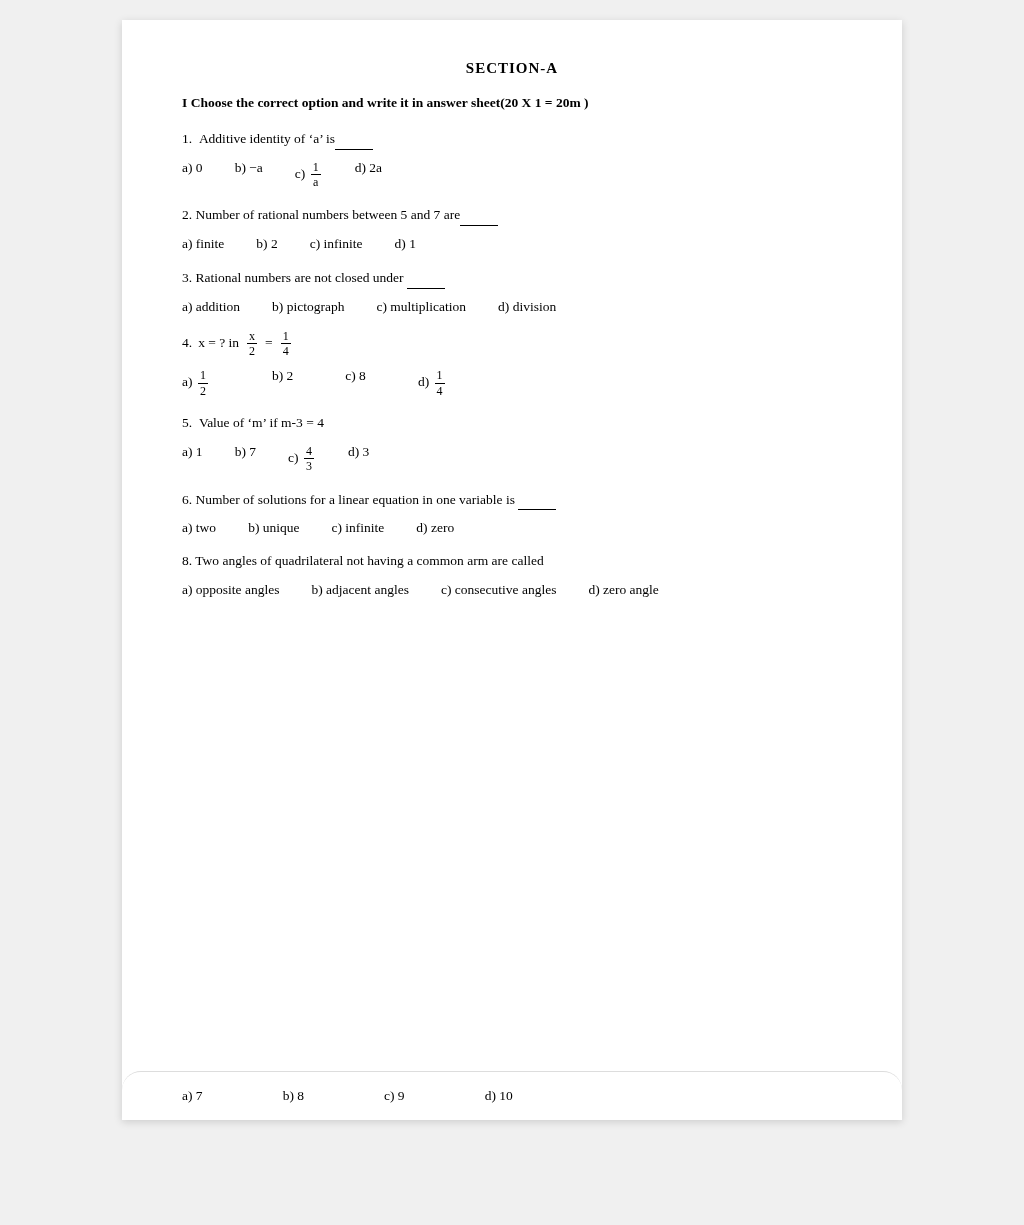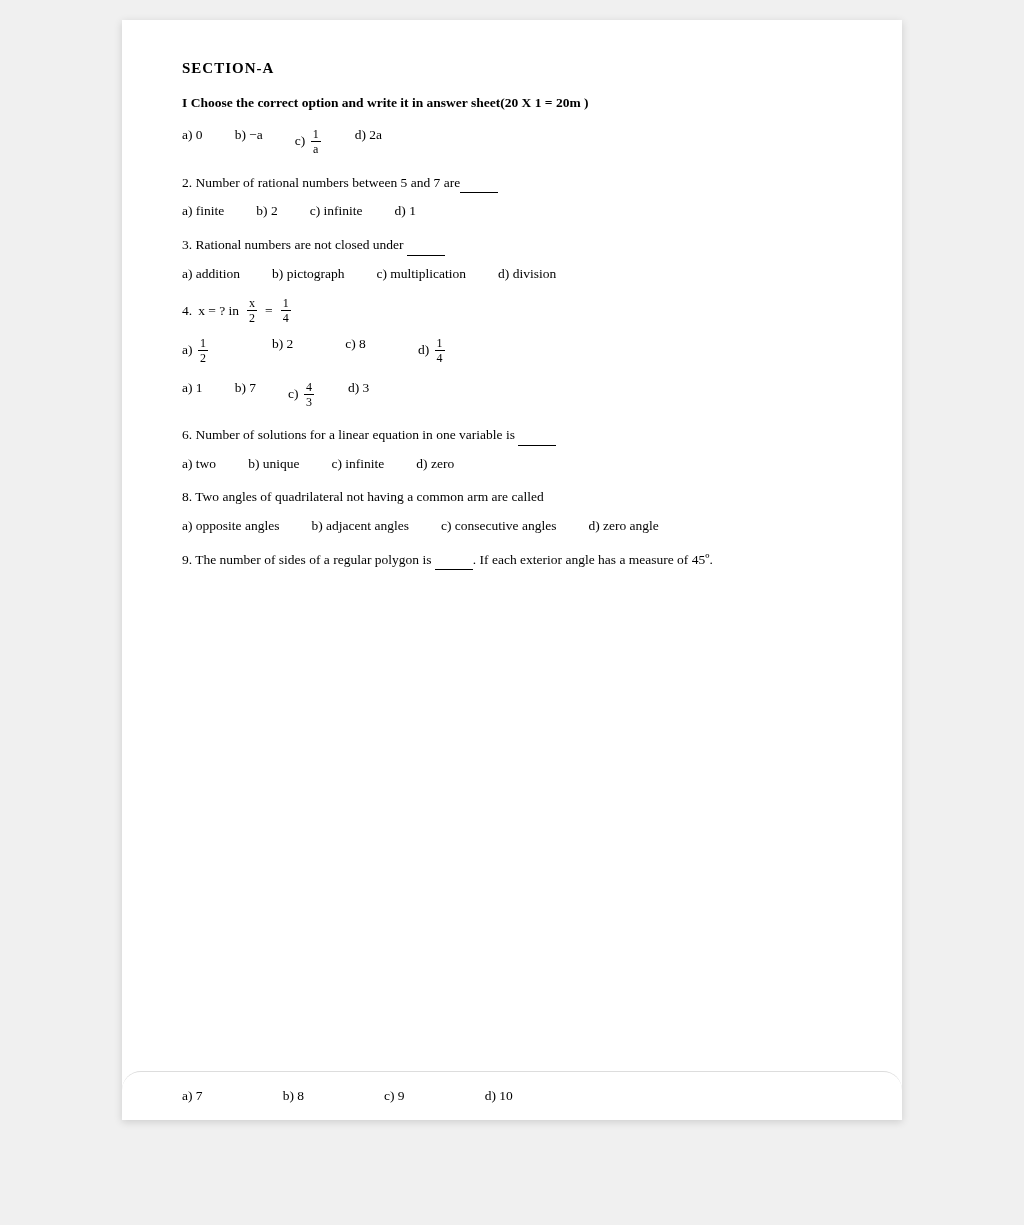--- a/index.html
+++ b/index.html
@@ -12,20 +12,21 @@
     }
     .page {
       background: #ffffff;
       width: 780px;
       min-height: 1100px;
       padding: 40px 60px 60px 60px;
       position: relative;
       box-shadow: 0 2px 8px rgba(0,0,0,0.15);
     }
     .section-title {
+      text-align: center;
       font-weight: bold;
       font-size: 15px;
       letter-spacing: 1px;
       margin-bottom: 18px;
     }
     .instruction-row {
       display: flex;
       justify-content: flex-start;
       align-items: baseline;
       margin-bottom: 16px;
@@ -114,20 +115,23 @@
 
 <div class="page">
 
   <div class="section-title">SECTION-A</div>
 
   <div class="instruction-row">
     <span class="instruction">I Choose the correct option and write it in answer sheet</span>
     <span class="marks">(20 X 1 = 20m )</span>
   </div>
 
+  <div class="question">
+    <span>1.&nbsp;&nbsp;Additive identity of ‘a’ is<span class="blank">&nbsp;&nbsp;&nbsp;&nbsp;</span></span>
+  </div>
   <div class="options-row">
     <span class="option">a) 0</span>
     <span class="option">b) −a</span>
     <span class="option">c)&nbsp;<span class="fraction">
           <span class="num">1</span>
           <span class="den">a</span>
         </span></span>
     <span class="option">d) 2a</span>
   </div>
 
@@ -170,20 +174,23 @@
           <span class="den">2</span>
         </span></span>
     <span class="option" style="margin-left:30px;">b) 2</span>
     <span class="option" style="margin-left:20px;">c) 8</span>
     <span class="option" style="margin-left:20px;">d)&nbsp;<span class="fraction">
           <span class="num">1</span>
           <span class="den">4</span>
         </span></span>
   </div>
 
+  <div class="question">
+    <span>5.&nbsp;&nbsp;Value of ‘m’ if m-3 = 4</span>
+  </div>
   <div class="options-row">
     <span class="option">a) 1</span>
     <span class="option">b) 7</span>
     <span class="option">c)&nbsp;<span class="fraction">
           <span class="num">4</span>
           <span class="den">3</span>
         </span></span>
     <span class="option">d) 3</span>
   </div>
 
@@ -201,23 +208,20 @@
   <div class="question">
     <span>8. Two angles of quadrilateral not having a common arm are called</span>
   </div>
   <div class="options-row">
     <span class="option">a) opposite angles</span>
     <span class="option">b) adjacent angles</span>
     <span class="option">c) consecutive angles</span>
     <span class="option">d) zero angle</span>
   </div>
 
-  <div class="question">
-    <span>9. The number of sides of a regular polygon is <span class="blank">&nbsp;&nbsp;&nbsp;&nbsp;</span>. If each exterior angle has a measure of 45º.</span>
-  </div>
 
   <div class="page-number">1/5</div>
 
   <div class="bottom-options">
     <span class="option">a) 7</span>
     <span class="option">b) 8</span>
     <span class="option">c) 9</span>
     <span class="option">d) 10</span>
   </div>
 

